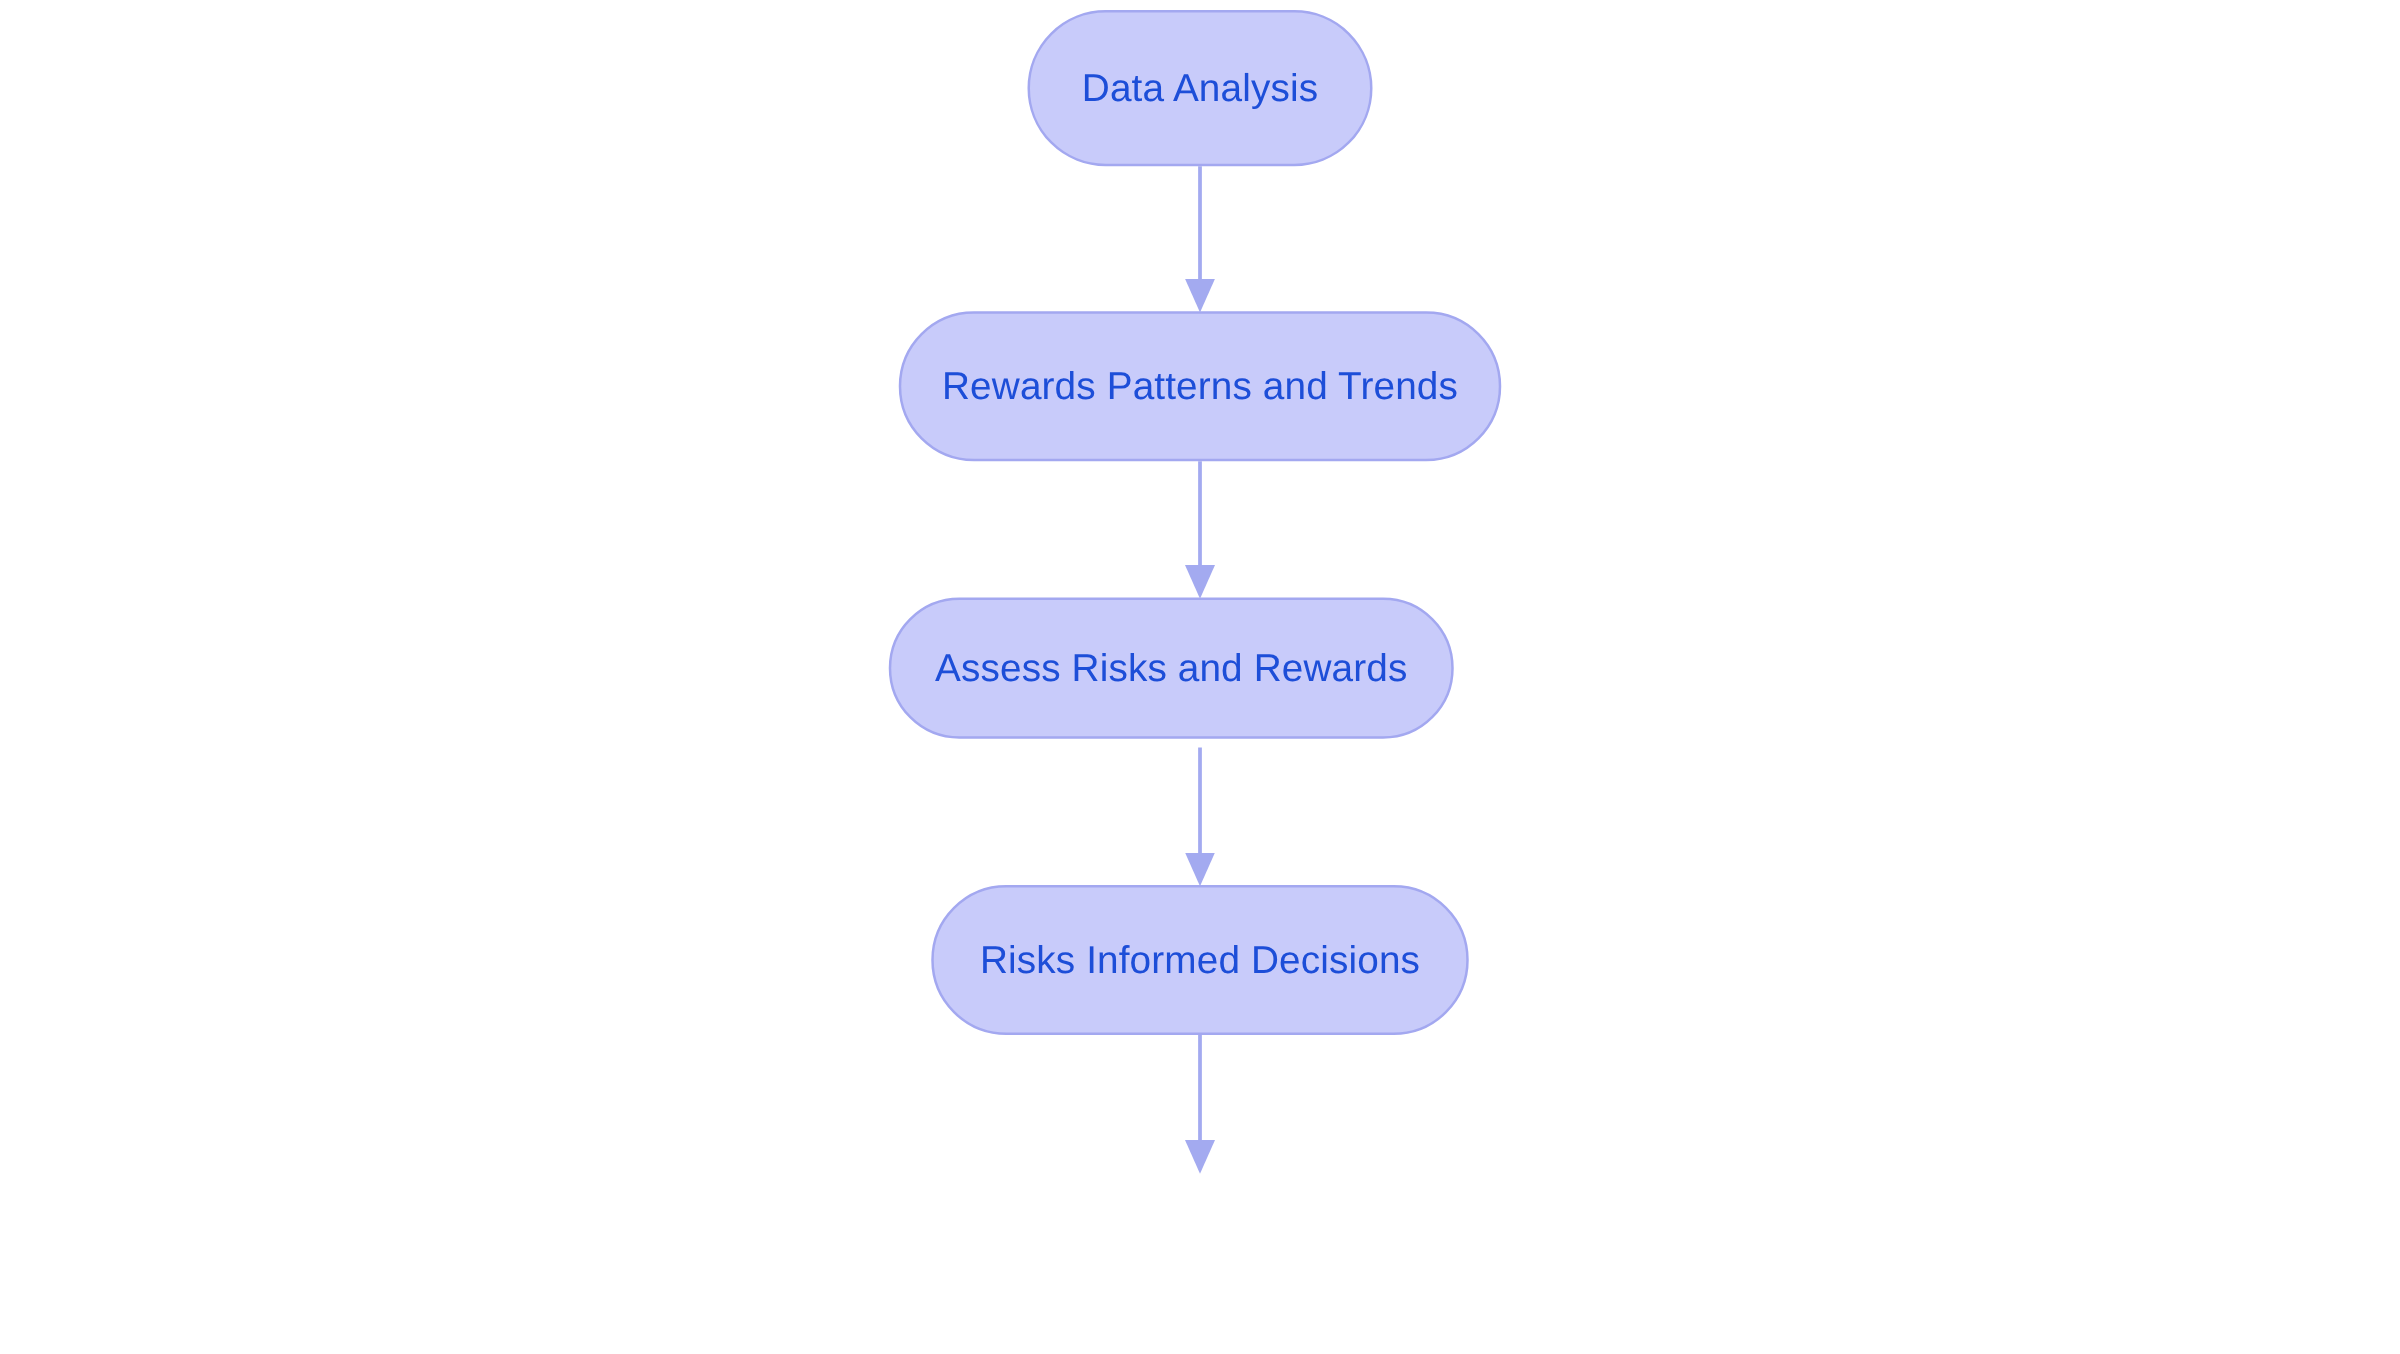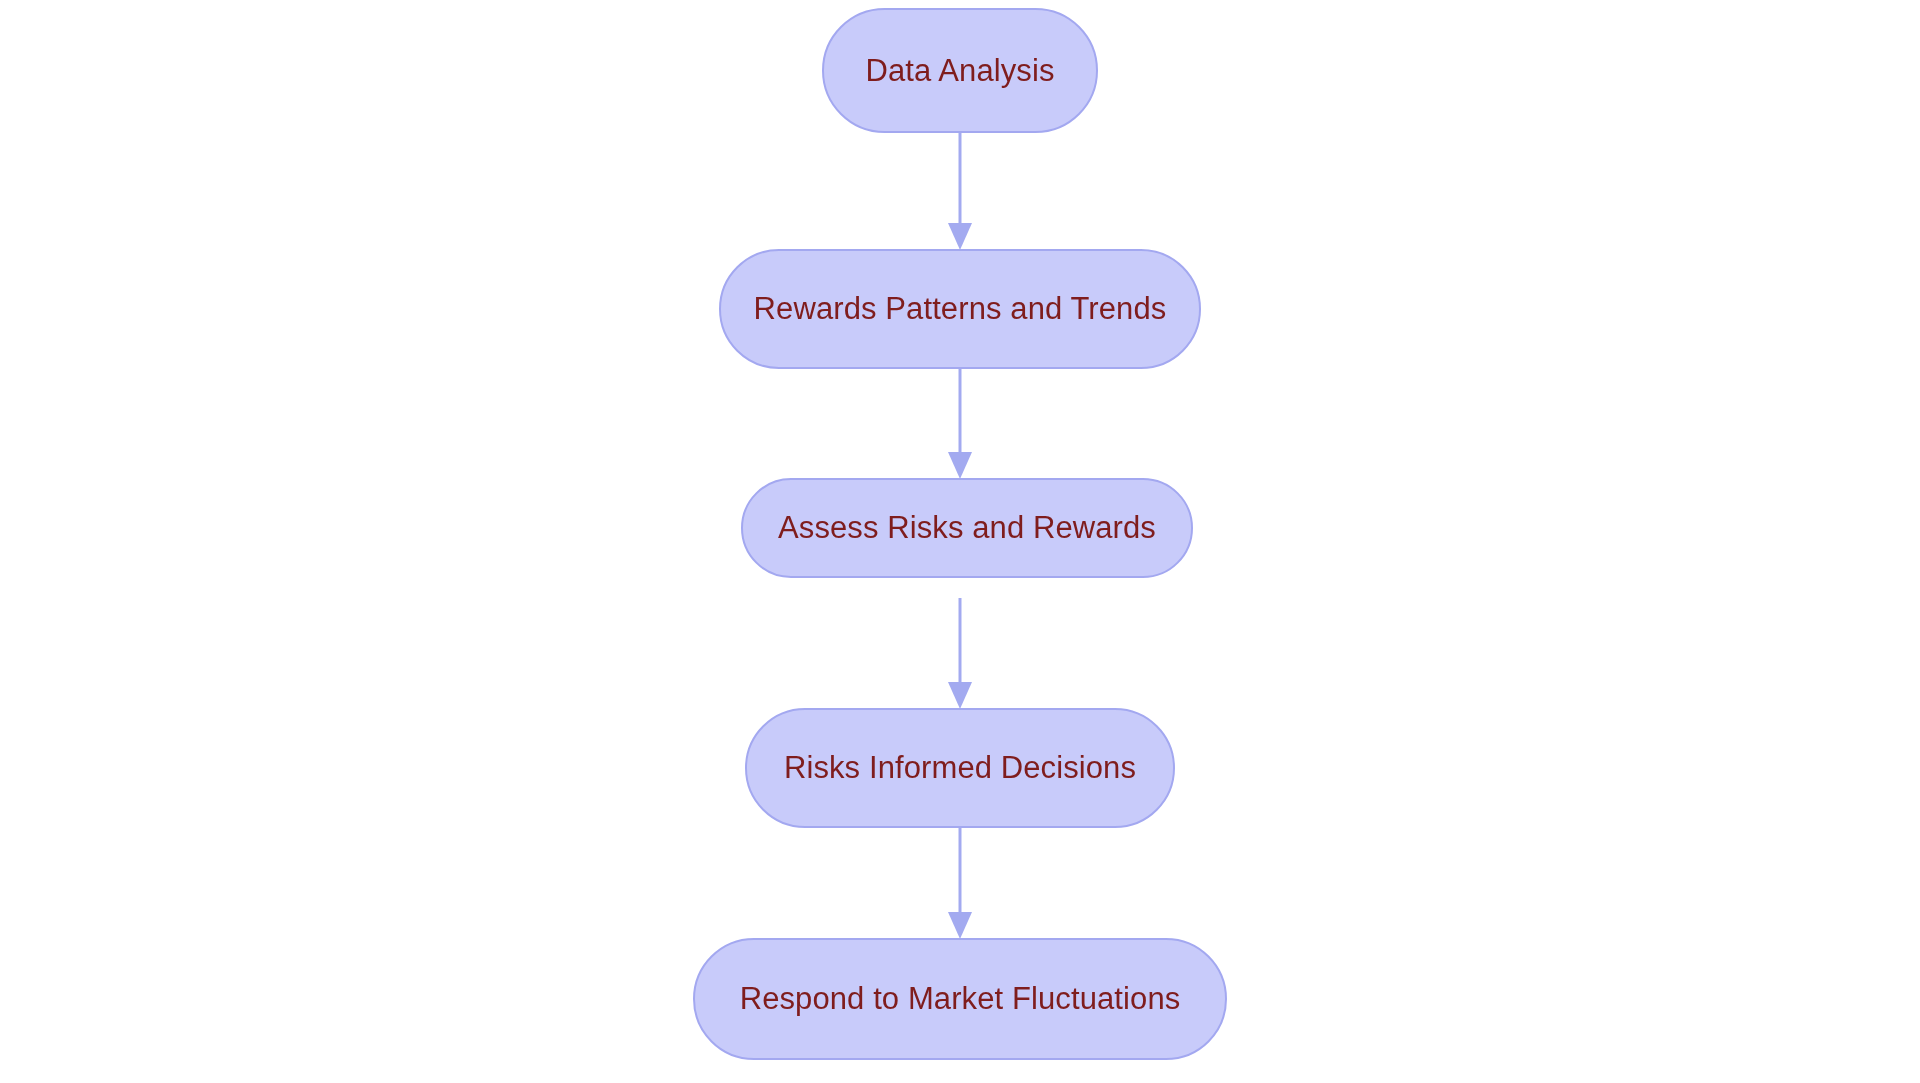--- a/index.html
+++ b/index.html
@@ -45,34 +45,34 @@
     display: flex;
     align-items: center;
     justify-content: center;
     background: #c8cbfa;
     border: 2px solid #a3a8f0;
     border-radius: 999px;
     transform: translateX(-50%);
   }
 
   .flow-node-label {
-    color: #7f1d1d;
+    color: #1d4ed8;
     font-family: "Liberation Sans", sans-serif;
     font-size: 31px;
     font-weight: 400;
     line-height: 1.15;
     letter-spacing: 0.1px;
     white-space: nowrap;
     text-align: center;
   }
 
   
   #node-0 { left: 960px; top: 8px;   width: 276px; height: 125px; }
   #node-1 { left: 960px; top: 249px; width: 482px; height: 120px; }
-  #node-2 { left: 967px; top: 478px; width: 452px; height: 100px; }
+  #node-2 { left: 937px; top: 478px; width: 452px; height: 113px; }
   #node-3 { left: 960px; top: 708px; width: 430px; height: 120px; }
   #node-4 { left: 960px; top: 938px; width: 534px; height: 122px; }
 </style>
 </head>
 <body>
 
 <div id="flowchart-canvas">
 
   <svg class="flow-svg" viewBox="0 0 1920 1083">
     <defs>
@@ -106,18 +106,15 @@
     </div>
 
     <div class="flow-node" id="node-2">
       <span class="flow-node-label">Assess Risks and Rewards</span>
     </div>
 
     <div class="flow-node" id="node-3">
       <span class="flow-node-label">Risks Informed Decisions</span>
     </div>
 
-    <div class="flow-node" id="node-4">
-      <span class="flow-node-label">Respond to Market Fluctuations</span>
-    </div>
 
   </div>
 </div>
 
 </body></html>

